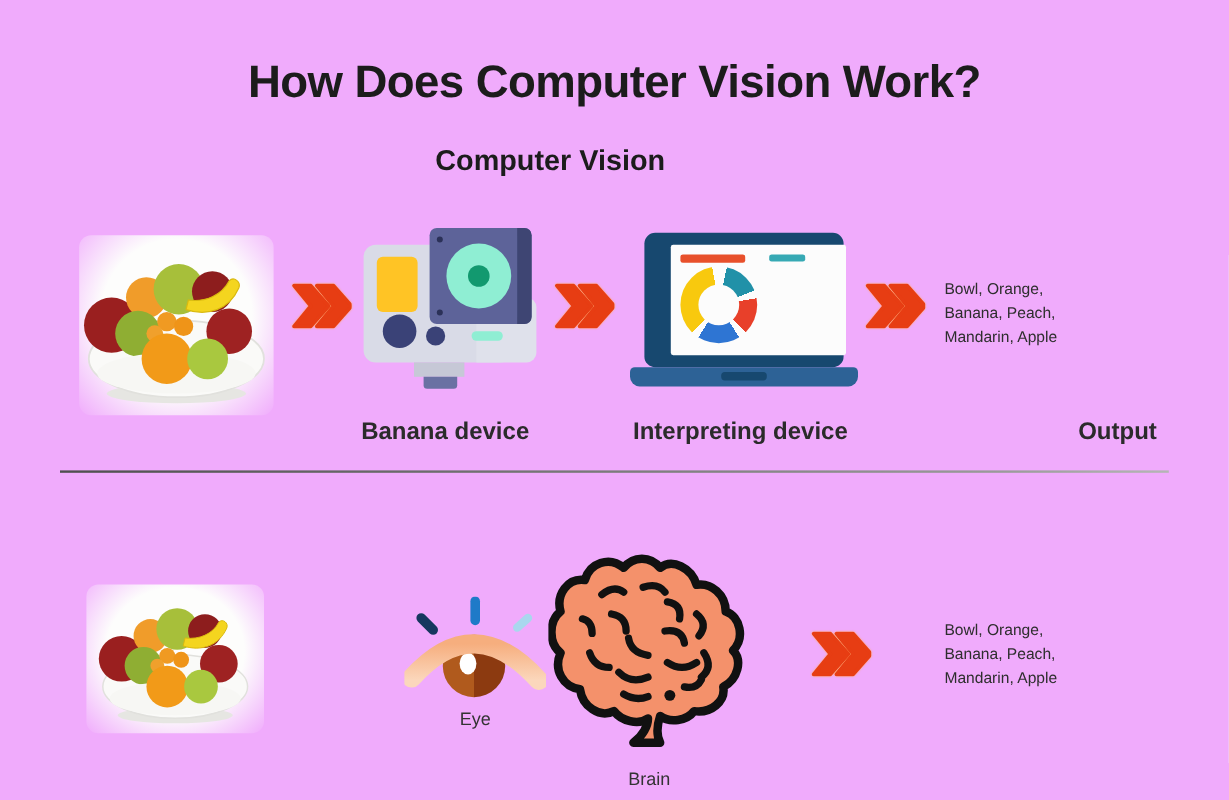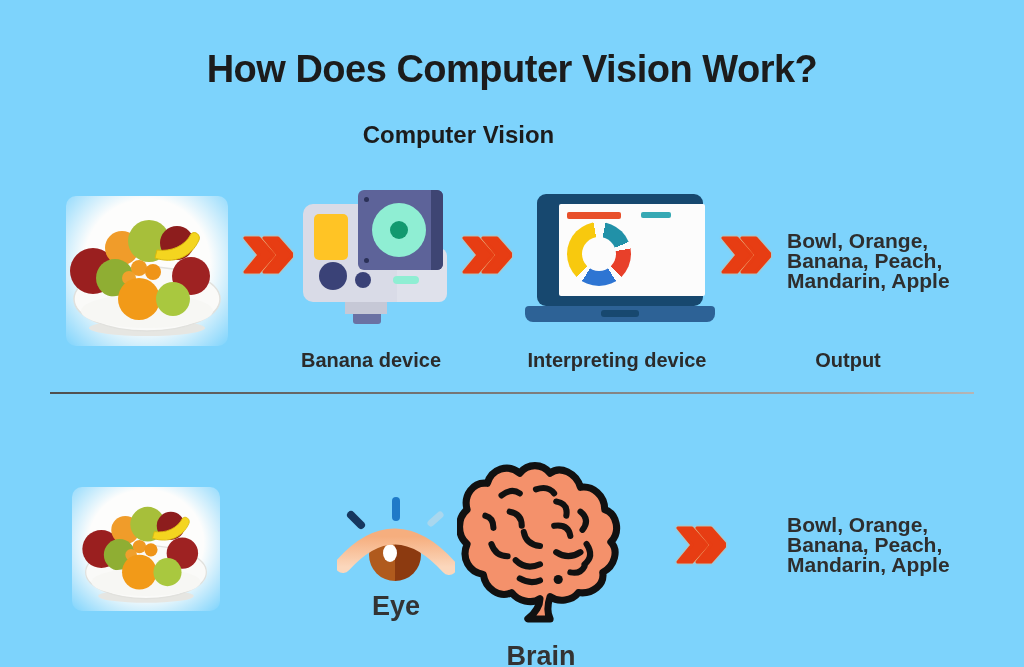--- a/index.html
+++ b/index.html
@@ -2,21 +2,21 @@
 <html><head>
 <meta charset="utf-8">
 <style>
   html,body{margin:0;padding:0;}
   body{
     width:1024px;height:667px;overflow:hidden;
     background:#f2f2f1;
     font-family:"Liberation Sans", sans-serif;
     -webkit-font-smoothing:antialiased;
   }
-  #canvas{position:relative;width:1024px;height:667px;background:#7dd3fc;}
+  #canvas{position:relative;width:1024px;height:667px;background:#f0abfc;}
 
   .abs{position:absolute;}
 
   
   .page-title{
     left:0;top:48px;width:1024px;text-align:center;
     font-size:38px;font-weight:700;color:#1c1c1c;letter-spacing:-.5px;
   }
   .section-heading{
     left:0;width:917px;text-align:center;
@@ -25,32 +25,32 @@
   .cv-heading{top:121px;}
   .hv-heading{top:421px;}
 
   
   .step-label{
     top:349px;text-align:center;font-size:20px;font-weight:700;color:#2b2b2b;
   }
   .lbl-input{left:87px;width:120px;}
   .lbl-sensing{left:271px;width:200px;}
   .lbl-interpreting{left:497px;width:240px;}
-  .lbl-output{left:778px;width:140px;}
+  .lbl-output{left:824px;width:140px;text-align:right;}
 
   .output-text{
     left:787px;width:170px;
-    font-size:21px;font-weight:700;color:#2e2e2e;line-height:20px;
+    font-size:13px;font-weight:400;color:#2e2e2e;line-height:20px;
   }
   .cv-output{top:231px;}
   .hv-output{top:515px;}
   .output-text span{display:block;}
 
   .small-label{
-    text-align:center;font-size:27px;font-weight:700;color:#333;
+    text-align:center;font-size:15px;font-weight:400;color:#333;
   }
   .eye-label{left:336px;top:591px;width:120px;}
   .brain-label{left:481px;top:621px;width:120px;margin-top:20px;}
 
   
   .divider{
     left:50px;top:392px;width:924px;height:2px;
     background:linear-gradient(to right,#4f4f4f,#9a9a9a 85%,#b5b5b5);
   }
 

